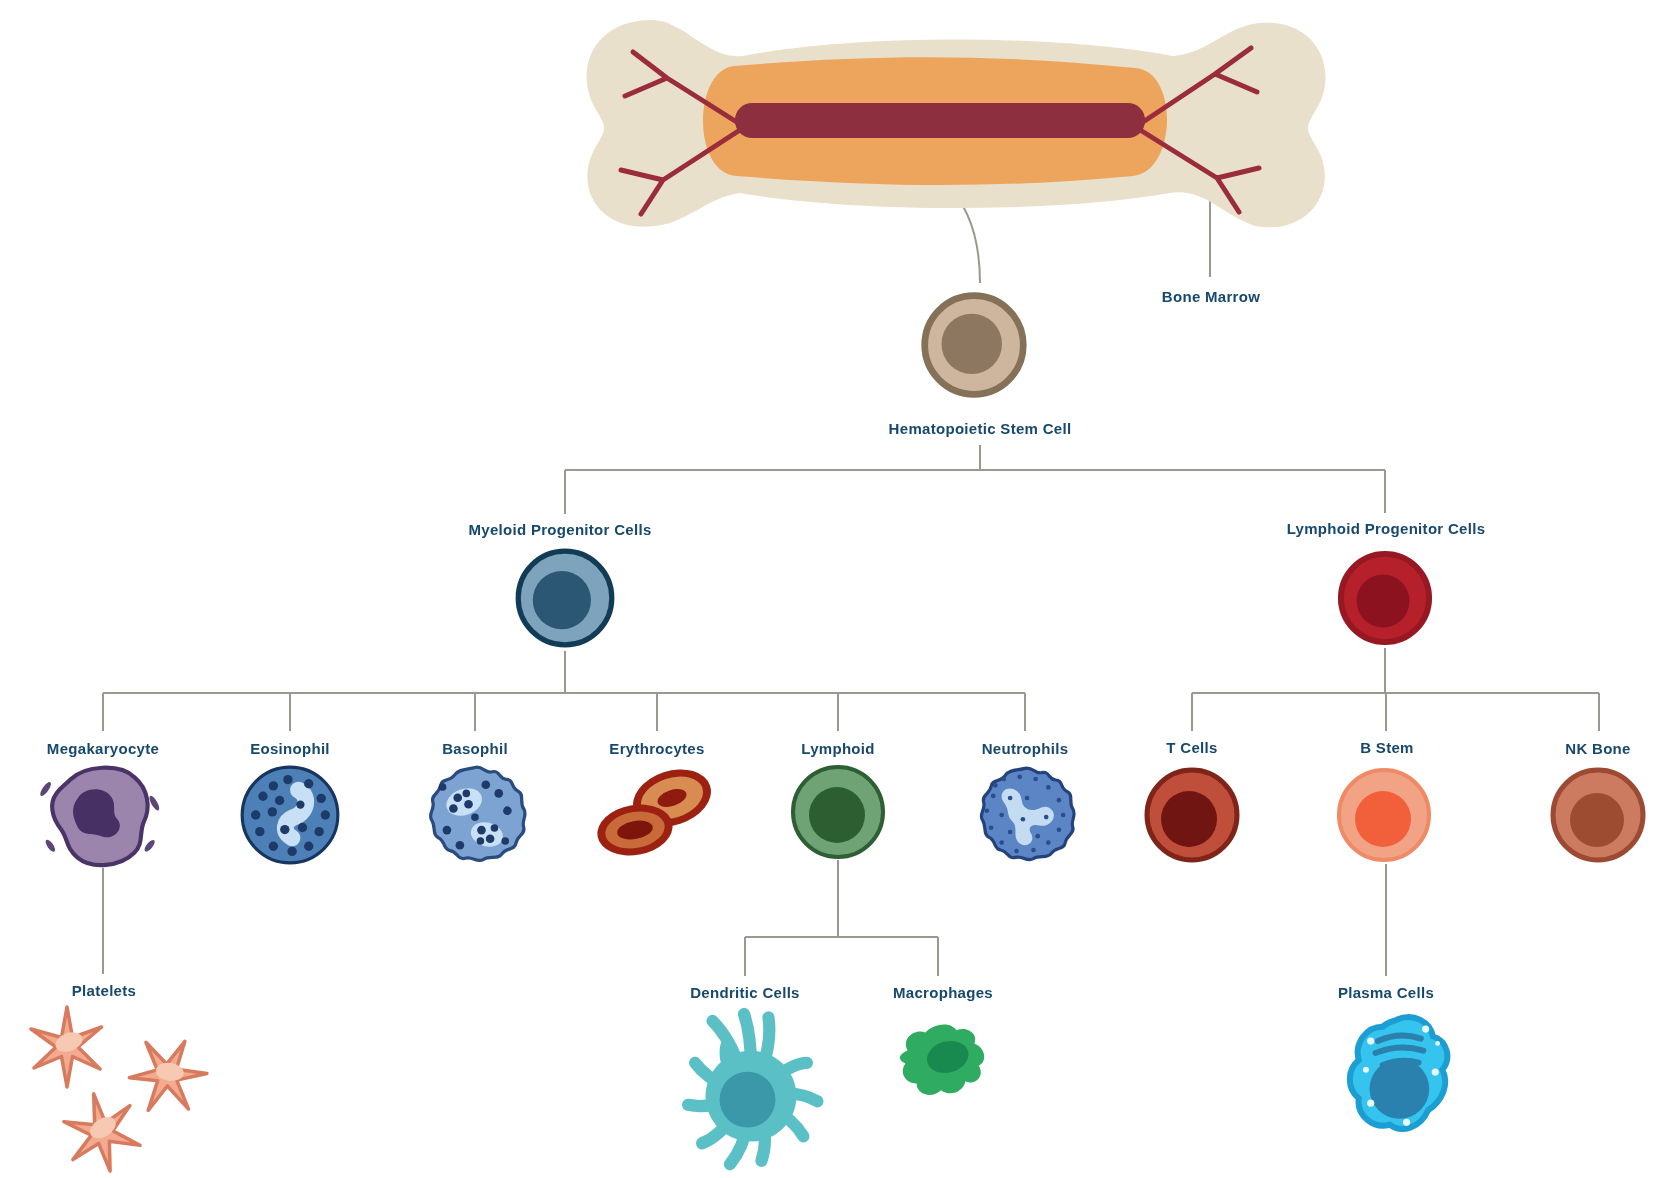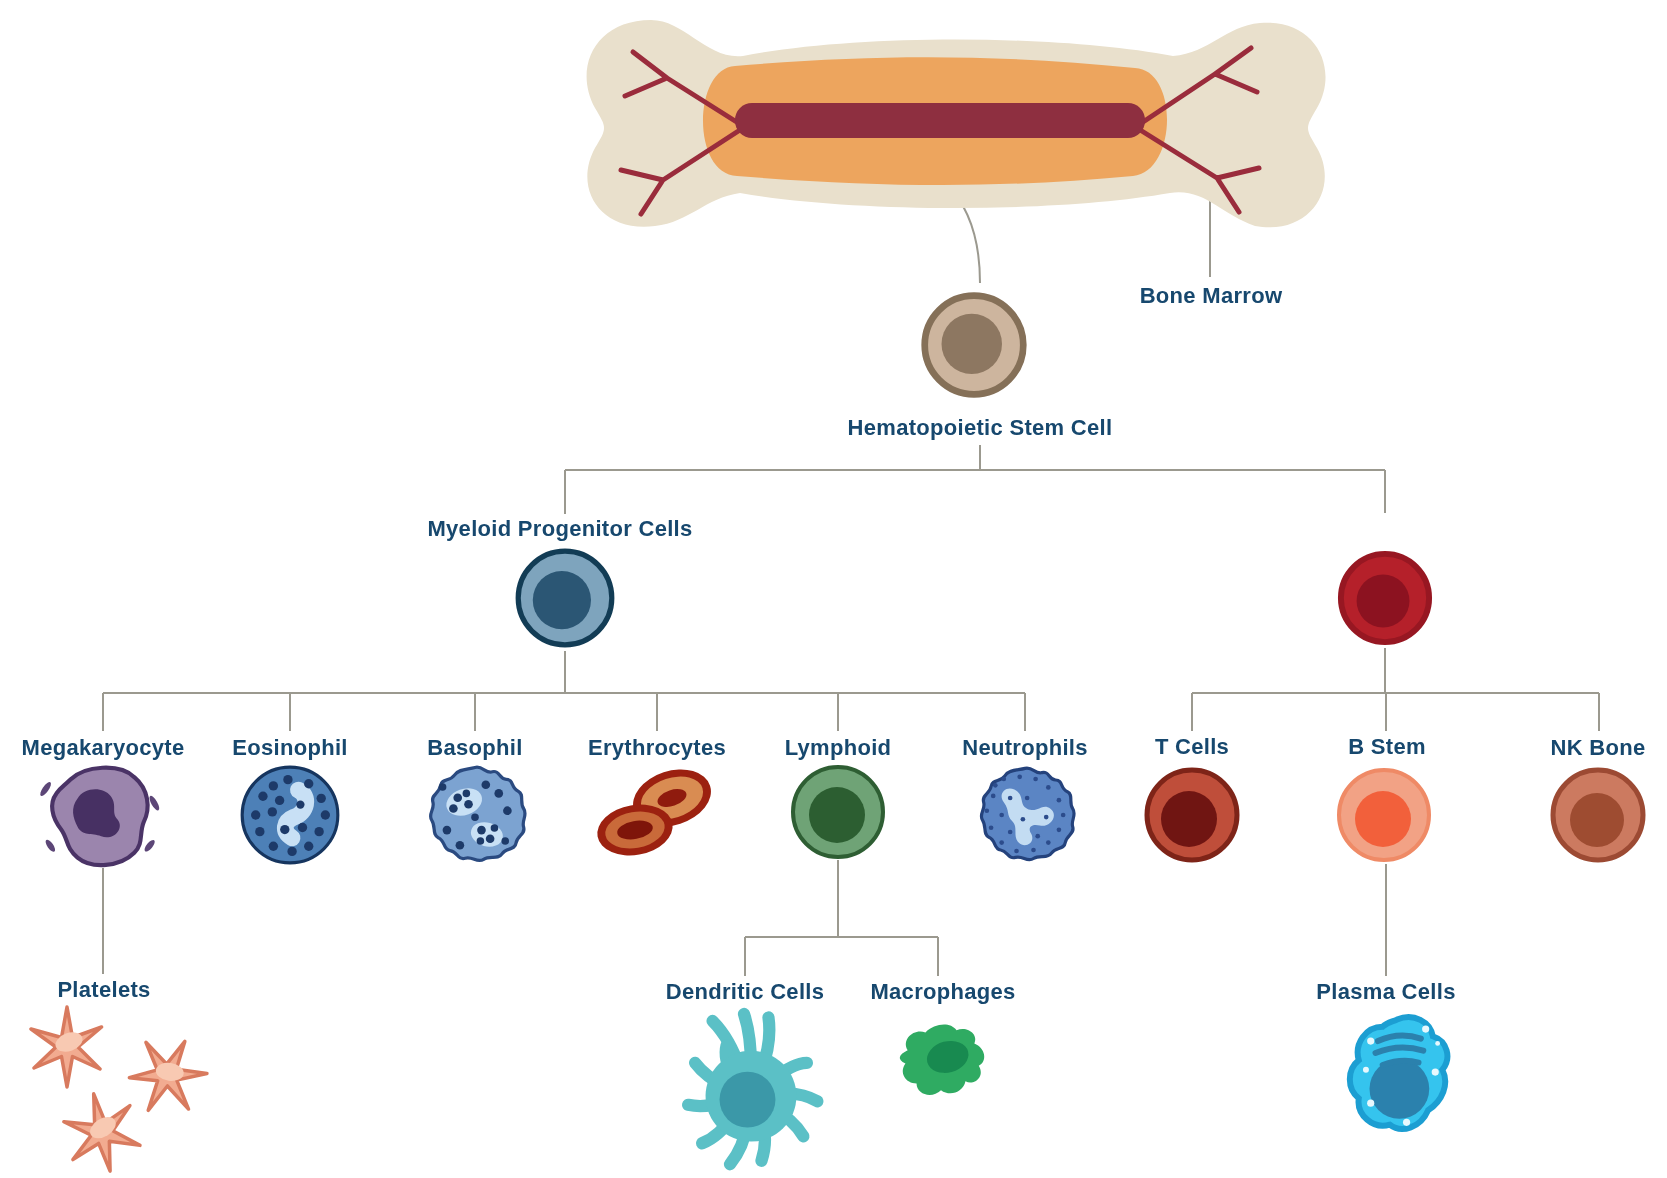--- a/index.html
+++ b/index.html
@@ -3,21 +3,21 @@
 <meta charset="utf-8">
 <style>
   html,body{margin:0;padding:0;background:#ffffff;}
   .canvas{
     position:relative;width:1667px;height:1178px;background:#ffffff;overflow:hidden;
     font-family:"Liberation Sans","DejaVu Sans",sans-serif;
   }
   .layer{position:absolute;left:0;top:0;width:1667px;height:1178px;}
   .node-label{
     position:absolute;transform:translate(-50%,-50%);
-    font-size:22px;font-weight:700;color:#17486e;letter-spacing:.3px;
+    font-size:15px;font-weight:700;color:#17486e;letter-spacing:.3px;
     white-space:nowrap;
   }
   .cell{position:absolute;}
 </style>
 </head>
 <body>
 
 <div class="canvas">
 
   <svg class="layer" viewBox="0 0 1667 1178">
@@ -245,20 +245,21 @@
       <circle cx="28" cy="78" r="3"></circle>
         <circle cx="58" cy="94" r="3"></circle>
         <circle cx="24" cy="50" r="2.5"></circle>
       <circle cx="84" cy="28" r="2"></circle>
     </g>
   </svg>
 
   <div class="node-label" style="left:1211px;top:296px">Bone Marrow</div>
   <div class="node-label" style="left:980px;top:428px">Hematopoietic Stem Cell</div>
   <div class="node-label" style="left:560px;top:529px">Myeloid Progenitor Cells</div>
+  <div class="node-label" style="left:1386px;top:528px">Lymphoid Progenitor Cells</div>
   <div class="node-label" style="left:103px;top:748px">Megakaryocyte</div>
   <div class="node-label" style="left:290px;top:748px">Eosinophil</div>
   <div class="node-label" style="left:475px;top:748px">Basophil</div>
   <div class="node-label" style="left:657px;top:748px">Erythrocytes</div>
   <div class="node-label" style="left:838px;top:748px">Lymphoid</div>
   <div class="node-label" style="left:1025px;top:748px">Neutrophils</div>
   <div class="node-label" style="left:1192px;top:747px">T Cells</div>
   <div class="node-label" style="left:1387px;top:747px">B Stem</div>
   <div class="node-label" style="left:1598px;top:748px">NK Bone</div>
   <div class="node-label" style="left:104px;top:990px">Platelets</div>

